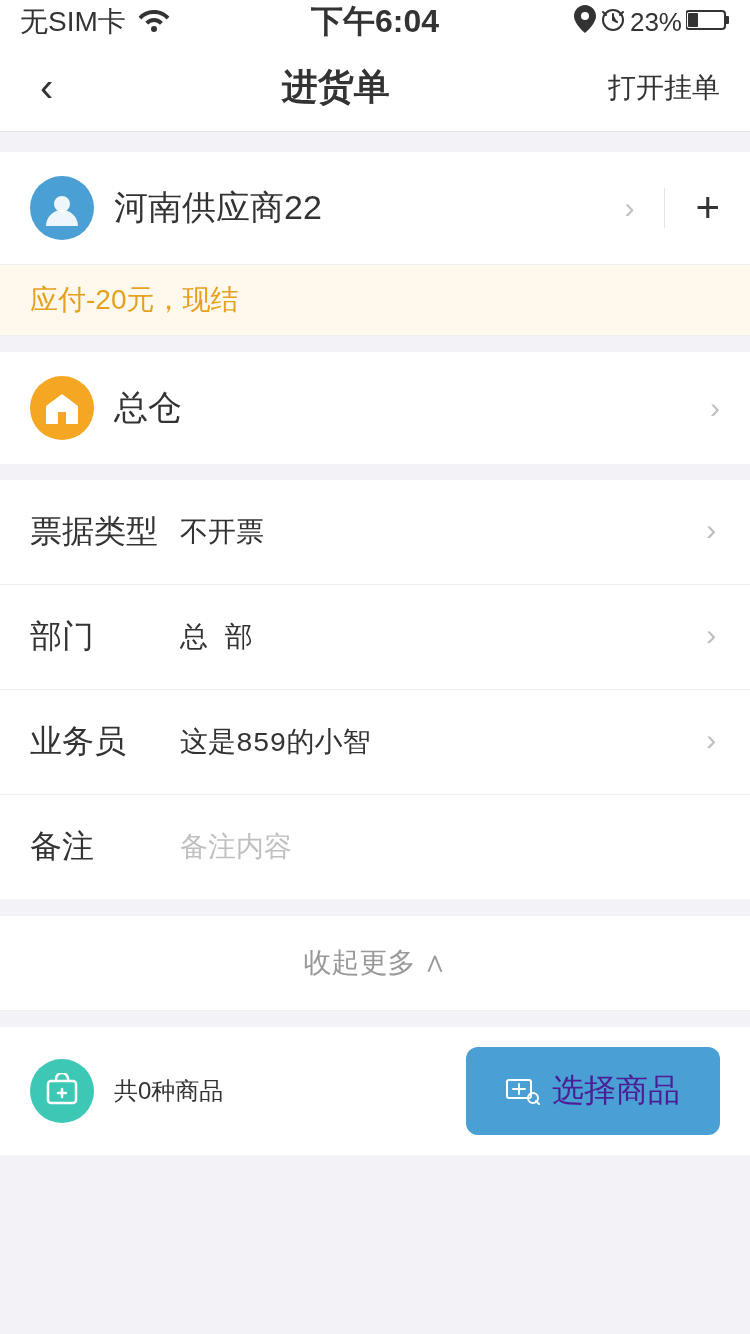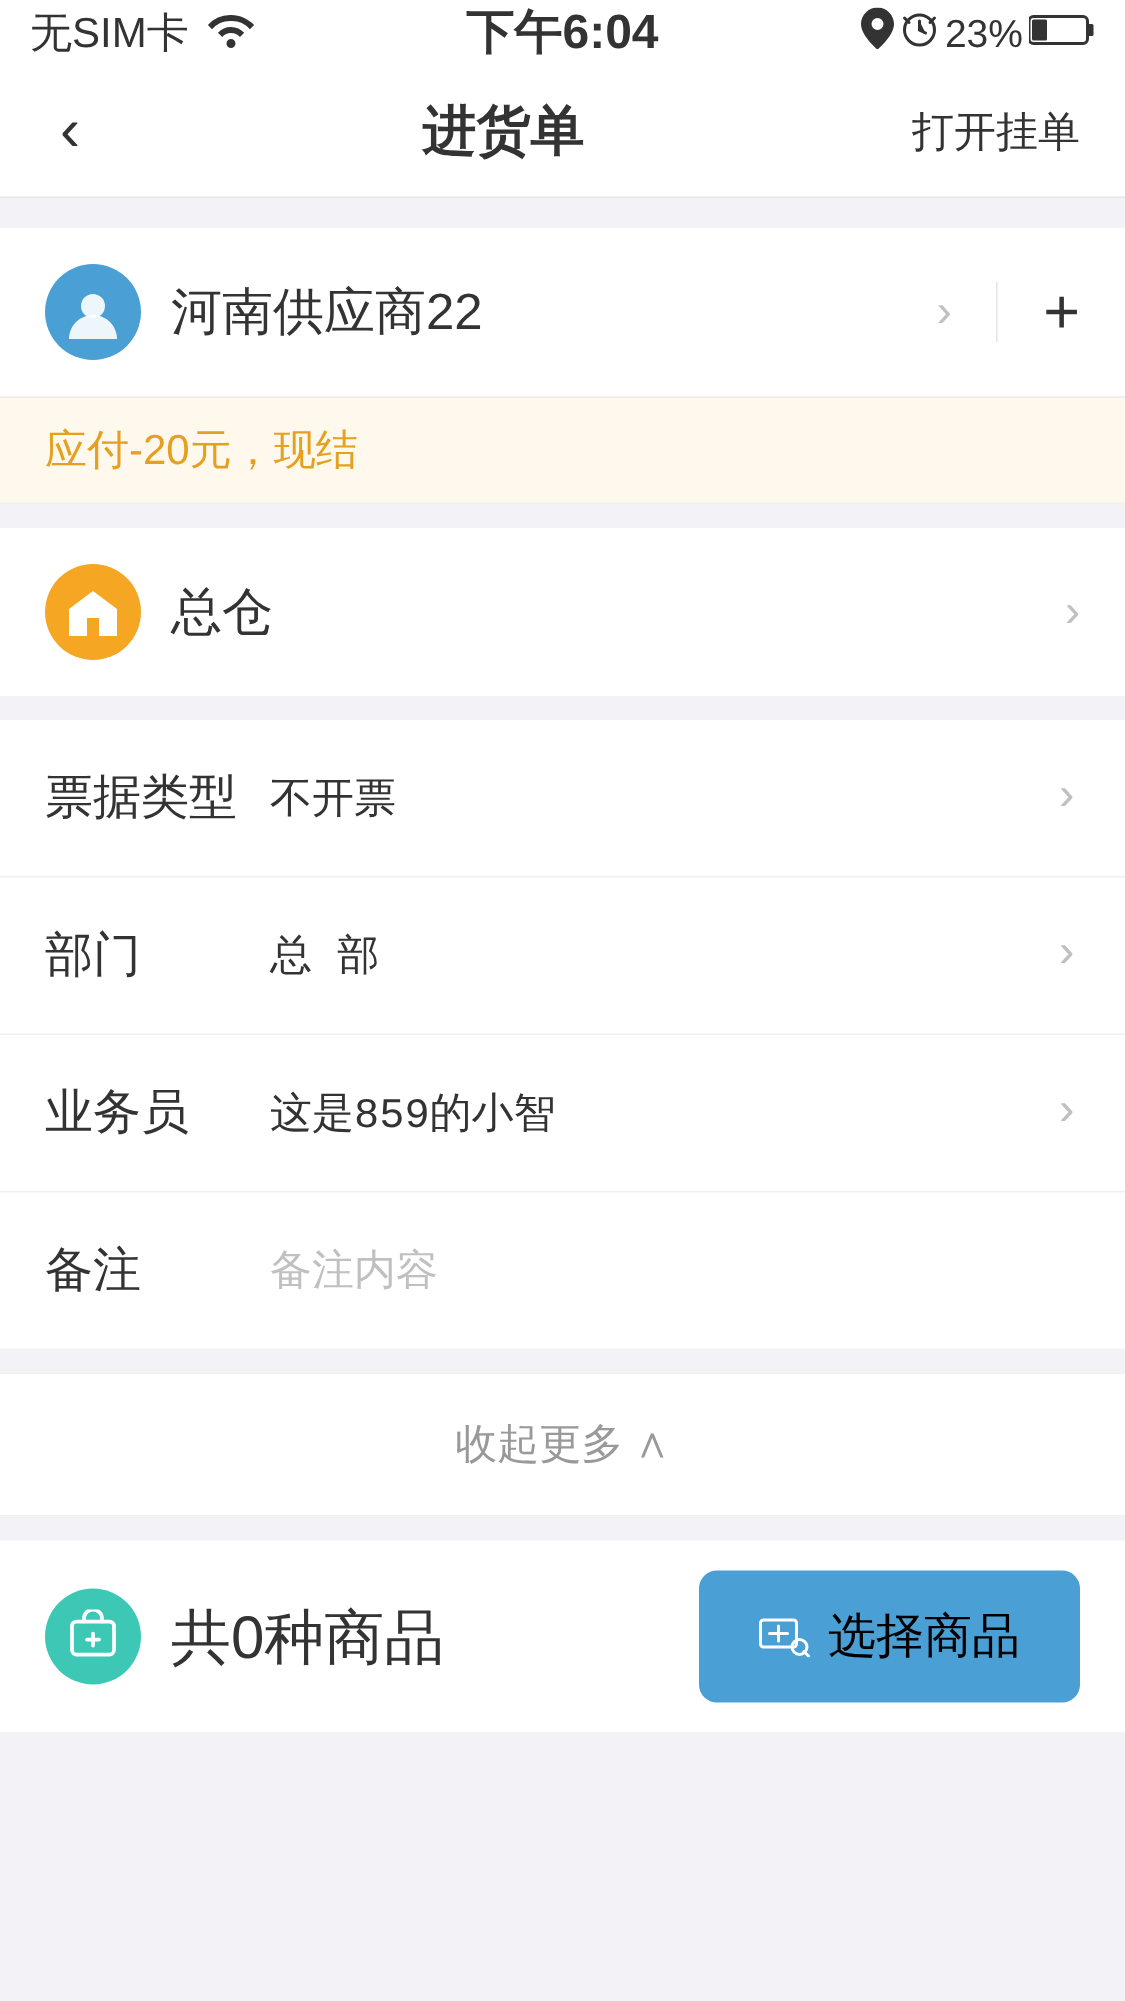--- a/index.html
+++ b/index.html
@@ -221,26 +221,26 @@
       border-radius: 50%;
       background: #3cc8b4;
       display: flex;
       align-items: center;
       justify-content: center;
       margin-right: 20px;
       flex-shrink: 0;
     }
     .product-count {
       flex: 1;
-      font-size: 40px;
+      font-size: 24px;
       color: #333;
     }
     .select-btn {
       background: #4a9fd4;
-      color: #000000;
+      color: #4c1d95;
       border: none;
       border-radius: 12px;
       padding: 22px 40px;
       font-size: 32px;
       cursor: pointer;
       display: flex;
       align-items: center;
       gap: 12px;
     }
 

